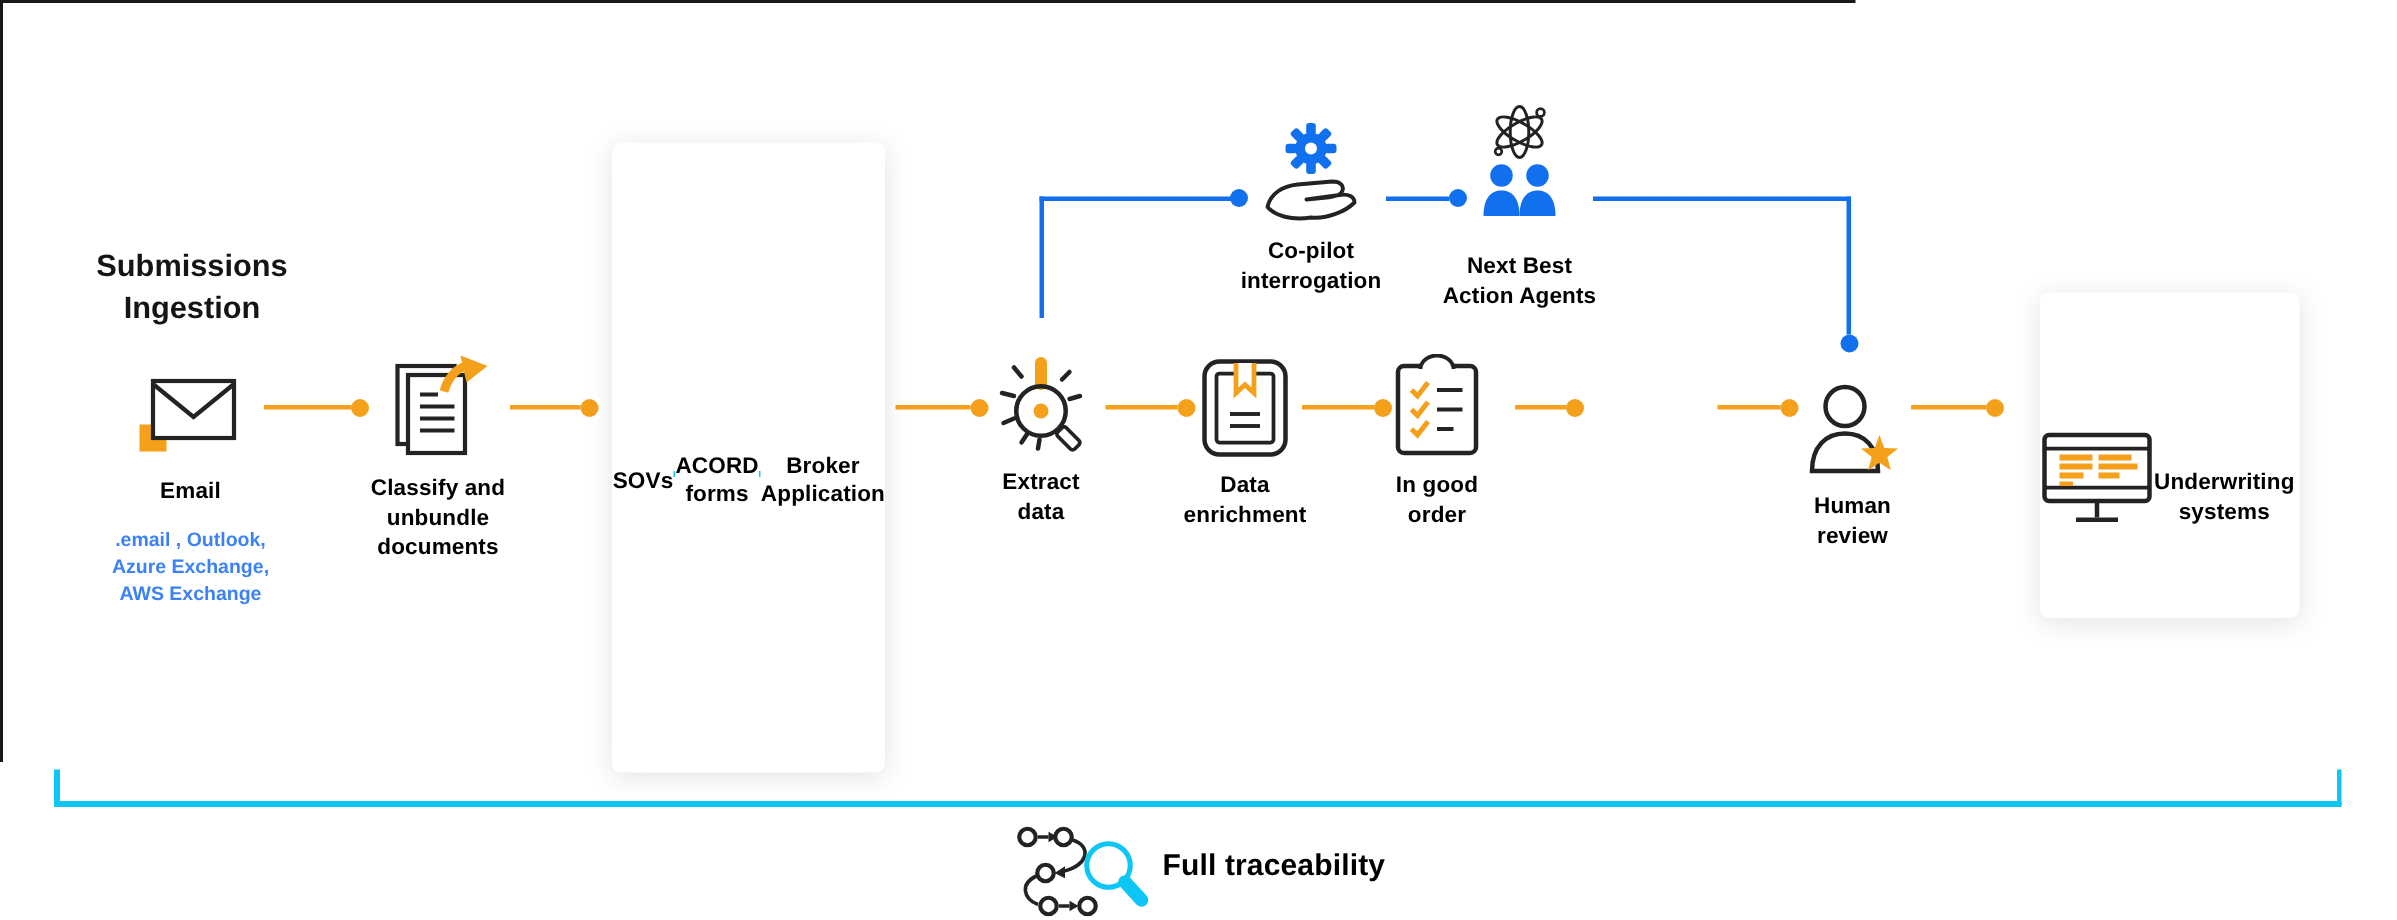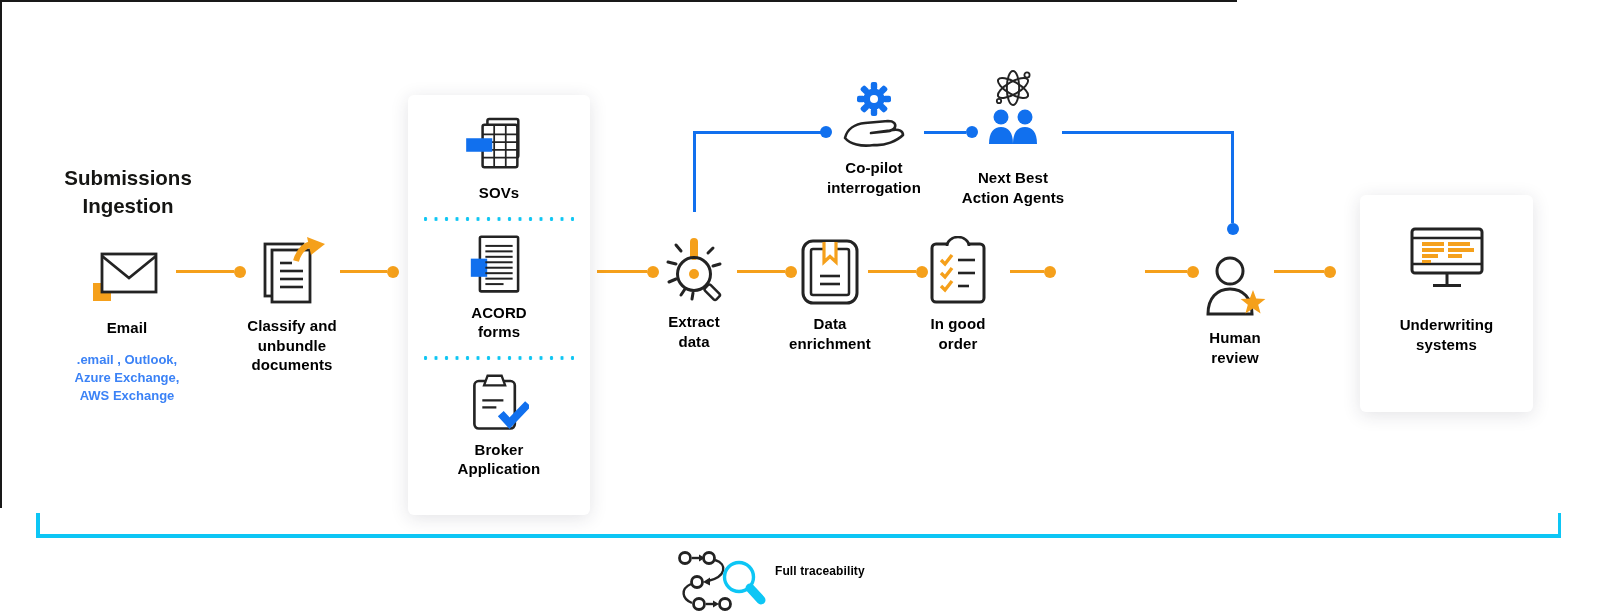--- a/index.html
+++ b/index.html
@@ -8,21 +8,21 @@
   .hairline{position:absolute;background:#191919;}
   .node{position:absolute;display:flex;flex-direction:column;align-items:center;text-align:center;}
   .label{font-weight:700;font-size:15px;color:#000000;text-align:center;white-space:pre-line;line-height:1.3;letter-spacing:.1px;}
   .note{font-weight:700;font-size:13px;color:#3b82f6;text-align:center;white-space:pre-line;line-height:1.42;margin-top:13px;}
   .heading{position:absolute;left:33px;top:164px;width:190px;font-weight:700;font-size:20.5px;line-height:1.35;text-align:center;white-space:pre-line;color:#151513;}
   .oline{position:absolute;height:3px;background:#F5A01B;top:270px;}
   .odot{position:absolute;width:12px;height:12px;border-radius:50%;background:#F5A01B;top:266px;}
   .bline{position:absolute;background:#1170EE;}
   .bdot{position:absolute;width:12px;height:12px;border-radius:50%;background:#1170EE;}
   .card{position:absolute;background:#fff;border-radius:6px;box-shadow:0 3px 18px rgba(40,40,60,.13);
-        display:flex;flex-direction:column;align-items:center;}
+        display:flex;align-items:center;}
   .divider{width:150px;height:4px;margin:14px 0;
            background-image:radial-gradient(circle,#0FC6F3 1.7px,rgba(0,0,0,0) 2px);
            background-size:10.5px 4px;background-position:center;}
   .cyan{position:absolute;background:#0DC6F5;}
   svg{display:block;}
 </style>
 </head>
 <body>
 
 <div id="canvas">
@@ -253,15 +253,15 @@
     <line x1="30" y1="57" x2="37" y2="57" stroke="#232323" stroke-width="2.4"></line>
     <polygon points="37,53.5 43,57 37,60.5" fill="#232323"></polygon>
     <circle cx="9" cy="11" r="5.5" fill="#fff" stroke="#232323" stroke-width="2.8"></circle>
     <circle cx="33" cy="11" r="5.5" fill="#fff" stroke="#232323" stroke-width="2.8"></circle>
     <circle cx="21" cy="35" r="5.5" fill="#fff" stroke="#232323" stroke-width="2.8"></circle>
     <circle cx="23" cy="57" r="5.5" fill="#fff" stroke="#232323" stroke-width="2.8"></circle>
     <circle cx="49" cy="57" r="5.5" fill="#fff" stroke="#232323" stroke-width="2.8"></circle>
     <circle cx="63" cy="30" r="14.5" fill="none" stroke="#0DC6F5" stroke-width="3.4"></circle>
     <line x1="74" y1="41" x2="85" y2="53" stroke="#0DC6F5" stroke-width="9" stroke-linecap="round"></line>
   </svg>
-  <div class="label" style="position:absolute;left:775px;top:564px;font-size:12px;text-align:right;">Full traceability</div>
+  <div class="label" style="position:absolute;left:775px;top:564px;font-size:20px;text-align:right;">Full traceability</div>
 
 </div>
 
 </body></html>

